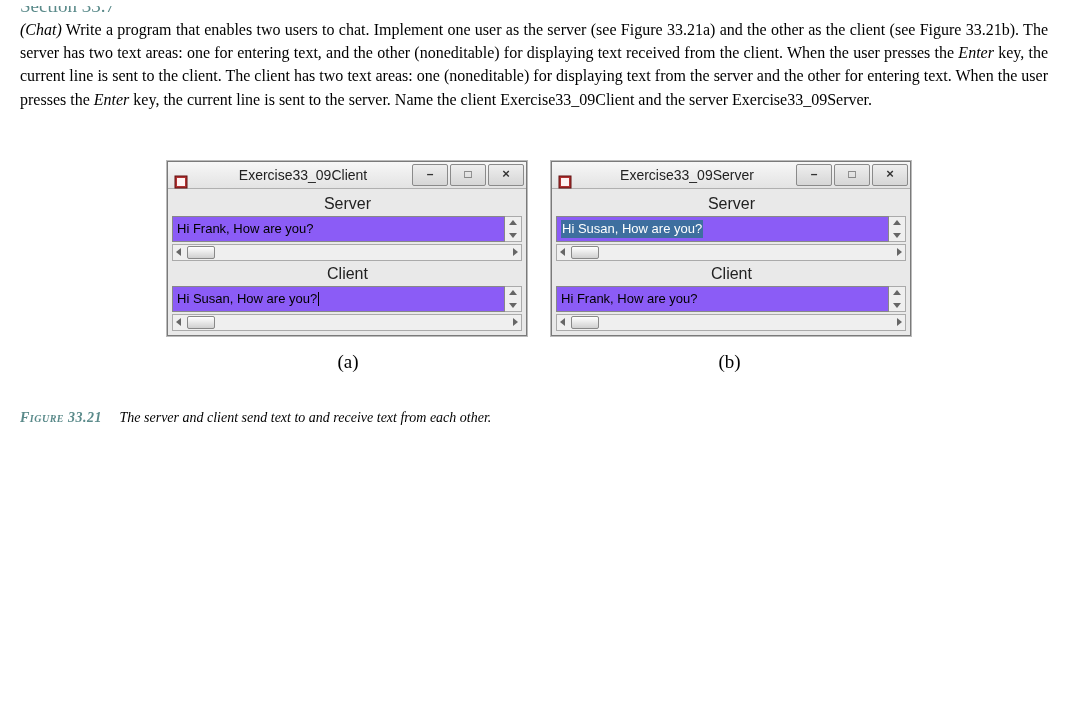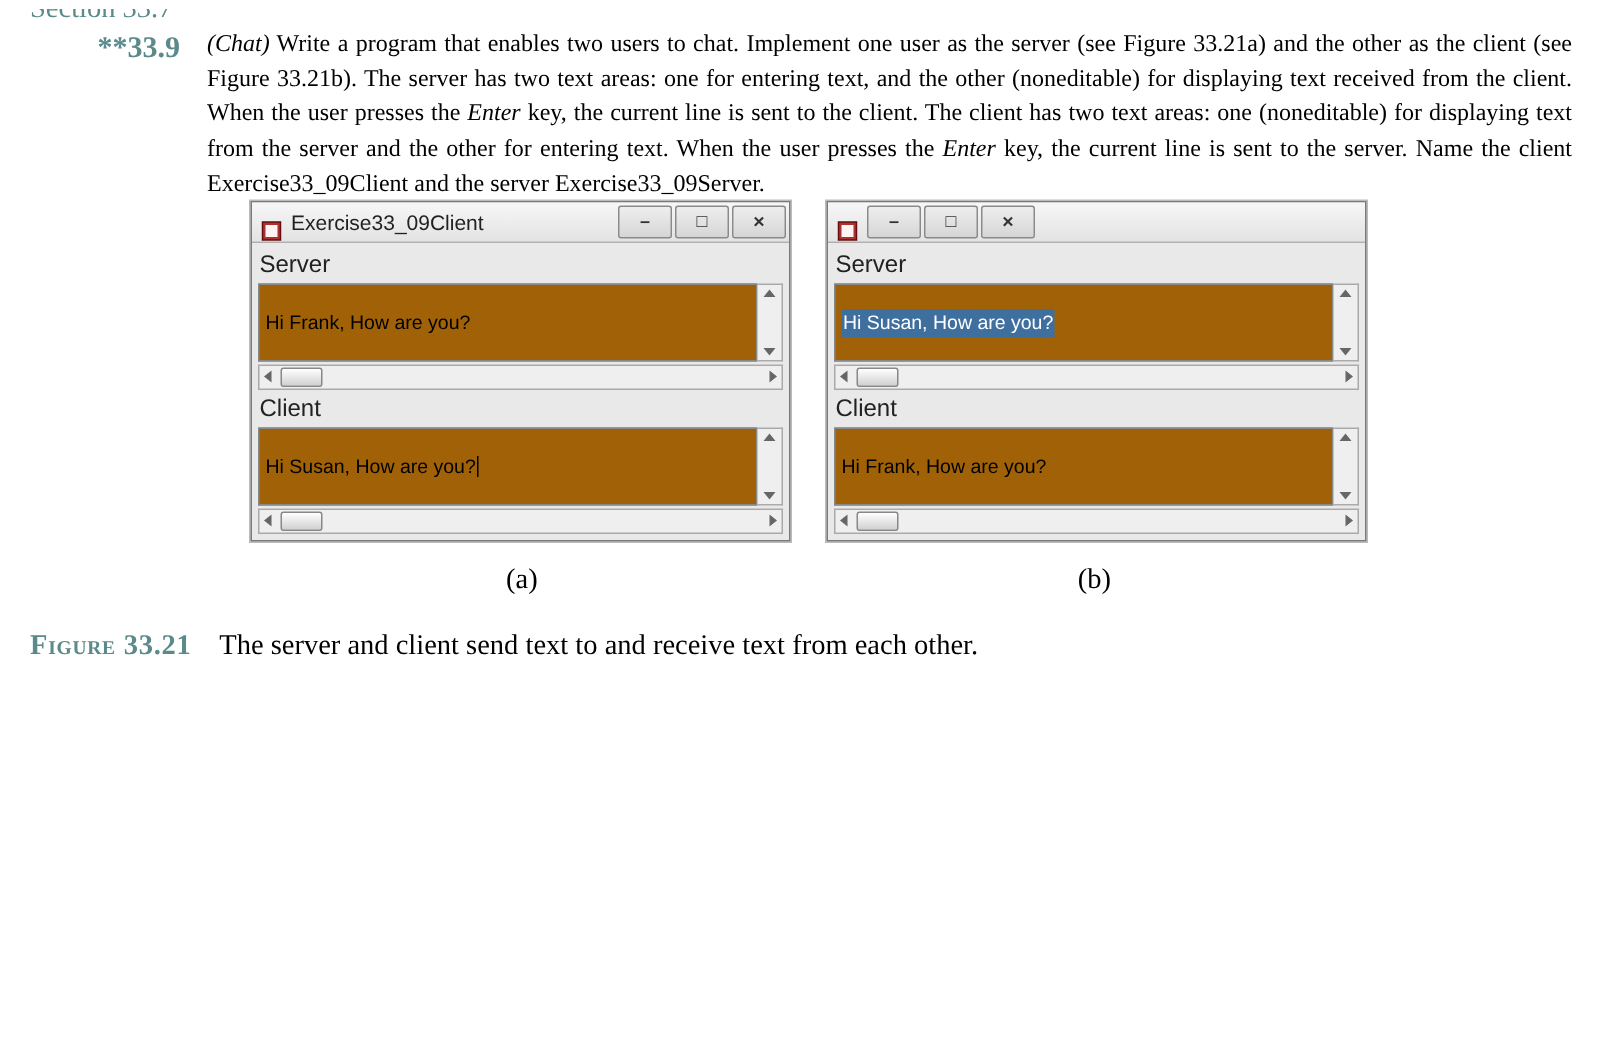--- a/index.html
+++ b/index.html
@@ -39,23 +39,25 @@
     font-size: 20px;
   }
   .ex-body {
     flex: 1;
     text-align: justify;
     font-size: 16px;
     padding-right: 10px;
   }
   .ex-body .ital { font-style: italic; }
   .figs {
+    margin-top: 50px;
     display: flex;
     justify-content: center;
     gap: 24px;
+    text-align: center;
   }
   .window {
     width: 358px;
     border: 1px solid #7a7a7a;
     background: #e9e9e9;
     box-shadow: 0 0 0 1px #bbb;
     font-family: 'Segoe UI', Tahoma, sans-serif;
   }
   .titlebar {
     display: flex;
@@ -107,25 +109,25 @@
     font-size: 16px;
     color:#222;
     padding: 1px 0 1px 1px;
   }
   .textrow {
     display:flex;
     align-items:stretch;
   }
   .textbox {
     flex:1;
-    background:#a16207;
+    background:#8b5cf6;
     border:1px solid #888;
     height:20px;
     font-size:13px;
-    padding:15px 4px;
+    padding:2px 4px;
     color:#000;
     display:flex;
     align-items:center;
     position:relative;
   }
   .textbox .sel {
     background:#3e6f9f;
     color:#fff;
     padding:0 1px;
   }
@@ -193,38 +195,38 @@
     border-radius:2px;
   }
   .labels {
     display:flex;
     justify-content:center;
     gap: 360px;
     margin-top:12px;
     font-size:19px;
   }
   .caption-row {
-    margin-top: 16px;
-    font-size: 19px;
+    margin-top: 32px;
+    font-size: 14px;
+    font-style: italic;
   }
   .fignum {
     font-variant: small-caps;
     color:#5a8a8a;
     font-weight:bold;
     letter-spacing:0.5px;
     margin-right: 14px;
   }
 </style>
 </head>
 <body>
 
 <div class="cutoff"><span>Section 33.7</span></div>
 
 <div class="exercise">
-  <div class="ex-num">**33.9</div>
   <div class="ex-body">
     <span class="ital">(Chat)</span><span> Write a program that enables two users to chat. Implement one user as the server (see Figure 33.21a) and the other as the client (see Figure 33.21b). The server has two text areas: one for entering text, and the other (noneditable) for displaying text received from the client. When the user presses the </span><span class="ital">Enter</span><span> key, the current line is sent to the client. The client has two text areas: one (noneditable) for displaying text from the server and the other for entering text. When the user presses the </span><span class="ital">Enter</span><span> key, the current line is sent to the server. Name the client Exercise33_09Client and the server Exercise33_09Server.</span>
   </div>
 </div>
 
 <div class="figs">
 
   <div class="window">
     <div class="titlebar">
       <span class="icon">
@@ -273,20 +275,21 @@
   </div>
 
   <div class="window">
     <div class="titlebar">
       <span class="icon">
         <svg viewBox="0 0 14 14" width="14" height="14">
             <rect x="1" y="1" width="12" height="12" fill="#b03030" stroke="#601010"></rect>
             <rect x="3" y="3" width="8" height="8" fill="#fff3f3"></rect>
           </svg>
       </span>
+      <span class="title">Exercise33_09Server</span>
       <div class="winbtns">
         <div class="winbtn">
             <span>–</span>
           </div>
         <div class="winbtn">
             <span>□</span>
           </div>
         <div class="winbtn close">
             <span>×</span>
           </div>

